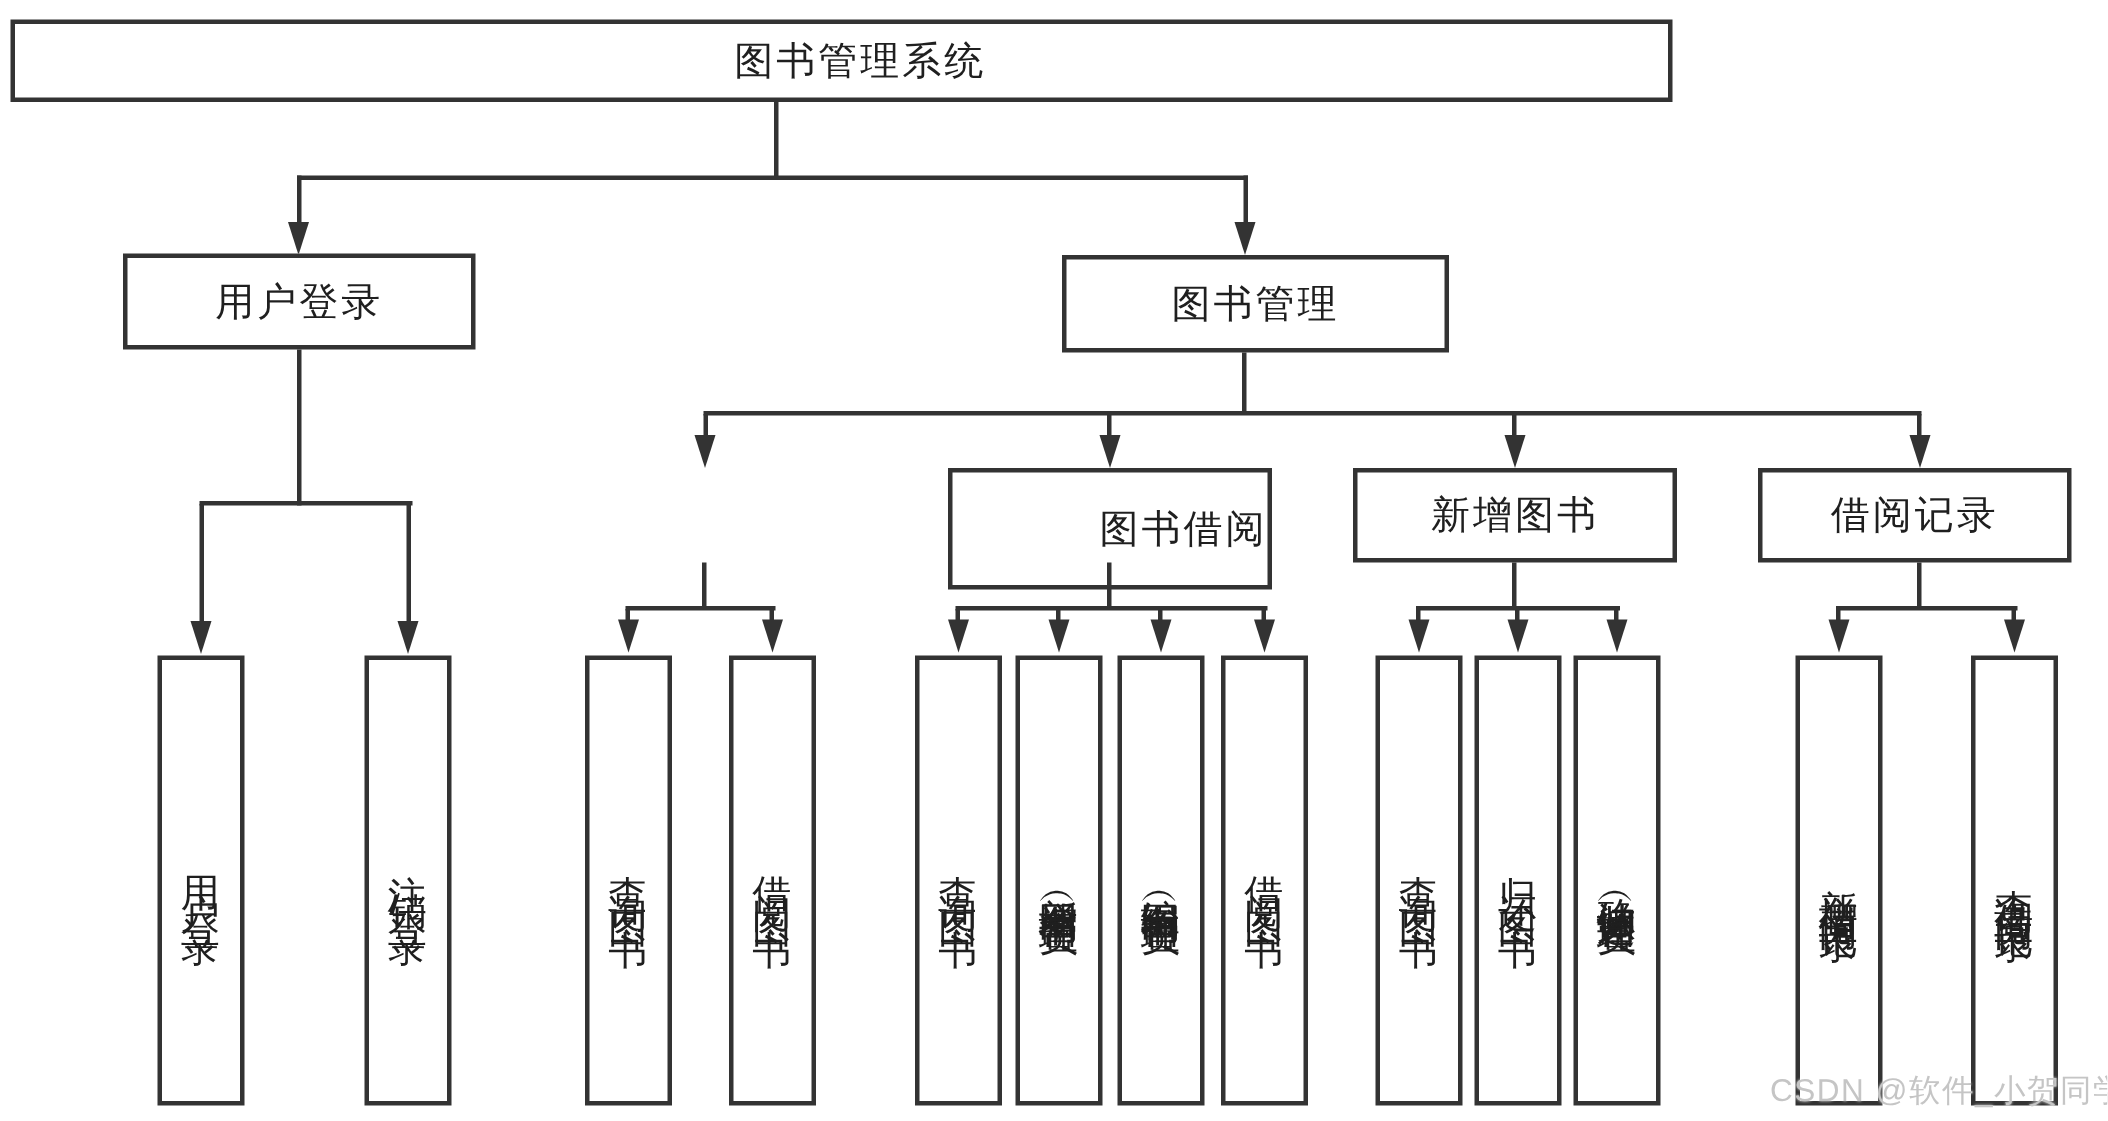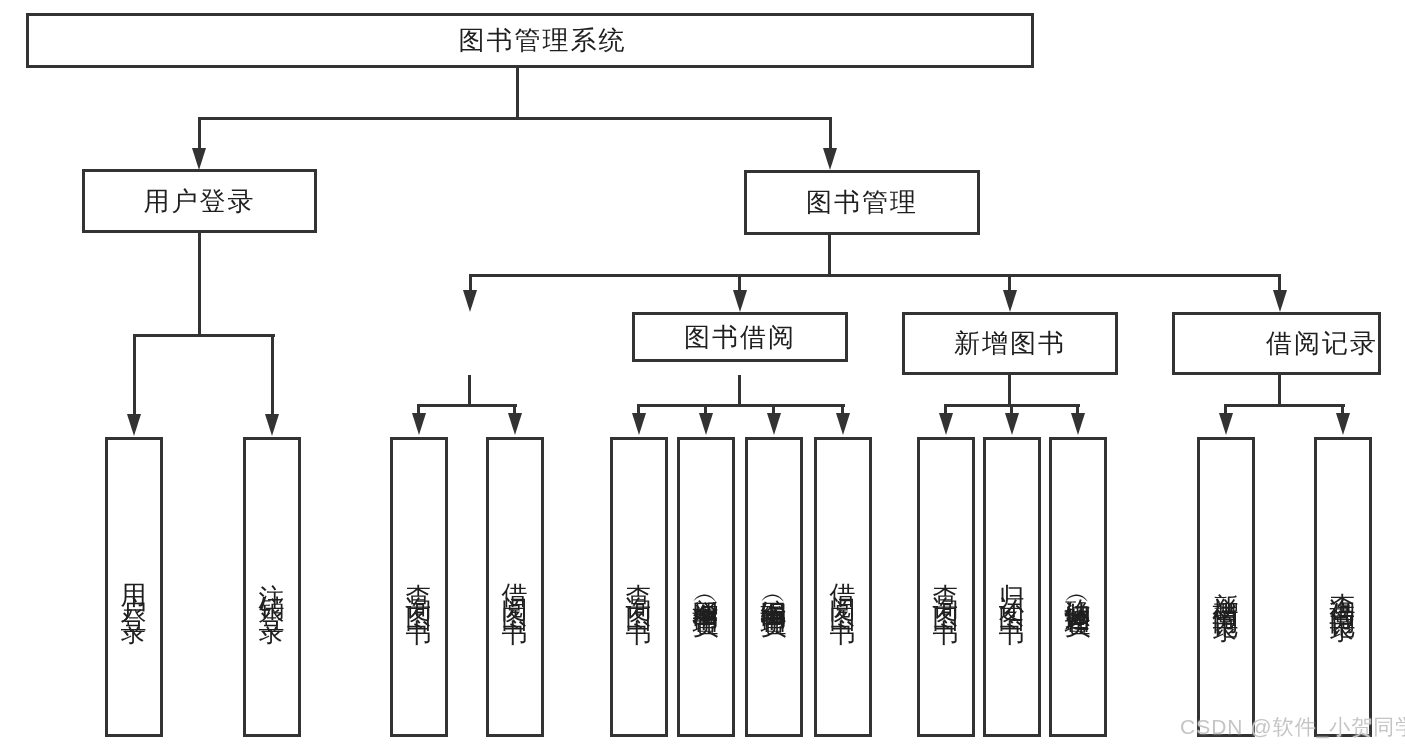--- a/index.html
+++ b/index.html
@@ -50,35 +50,35 @@
     text-shadow:0 0 2px #ffffff;
     white-space:nowrap;
     letter-spacing:1px;
   }
 </style>
 </head>
 <body>
 
 <div id="stage">
 
-  <div class="hbox" style="left:26px;top:13px;width:1008px;height:55px;padding-left:25px;">
+  <div class="hbox" style="left:7px;top:13px;width:1108px;height:55px;padding-left:25px;">
     <span>图书管理系统</span>
   </div>
 
   <div class="vline" style="left:516px;top:68px;height:50px;"></div>
   <div class="hline" style="left:198px;top:117px;width:634px;"></div>
   <div class="vline" style="left:198px;top:117px;height:34px;"></div>
   <div class="arrow" style="left:192px;top:148px;"></div>
   <div class="vline" style="left:829px;top:117px;height:34px;"></div>
   <div class="arrow" style="left:823px;top:148px;"></div>
 
   <div class="hbox" style="left:82px;top:169px;width:235px;height:64px;">
     <span>用户登录</span>
   </div>
-  <div class="hbox" style="left:744px;top:170px;width:236px;height:65px;">
+  <div class="hbox" style="left:708px;top:170px;width:258px;height:65px;">
     <span>图书管理</span>
   </div>
 
   <div class="vline" style="left:198px;top:233px;height:104px;"></div>
   <div class="hline" style="left:133px;top:334px;width:142px;"></div>
   <div class="vline" style="left:133px;top:336px;height:78px;"></div>
   <div class="arrow" style="left:127px;top:414px;"></div>
   <div class="vline" style="left:271px;top:336px;height:78px;"></div>
   <div class="arrow" style="left:265px;top:414px;"></div>
 
@@ -86,27 +86,27 @@
   <div class="hline" style="left:469px;top:274px;width:812px;"></div>
   <div class="vline" style="left:469px;top:276px;height:16px;"></div>
   <div class="arrow" style="left:463px;top:290px;"></div>
   <div class="vline" style="left:738px;top:276px;height:16px;"></div>
   <div class="arrow" style="left:733px;top:290px;"></div>
   <div class="vline" style="left:1008px;top:276px;height:16px;"></div>
   <div class="arrow" style="left:1003px;top:290px;"></div>
   <div class="vline" style="left:1278px;top:276px;height:16px;"></div>
   <div class="arrow" style="left:1273px;top:290px;"></div>
 
-  <div class="hbox" style="left:632px;top:312px;width:216px;height:50px;">
+  <div class="hbox" style="left:632px;top:312px;width:216px;height:81px;justify-content:flex-end;">
     <span>图书借阅</span>
   </div>
   <div class="hbox" style="left:902px;top:312px;width:216px;height:63px;">
     <span>新增图书</span>
   </div>
-  <div class="hbox" style="left:1172px;top:312px;width:209px;height:63px;justify-content:flex-end;">
+  <div class="hbox" style="left:1172px;top:312px;width:209px;height:63px;">
     <span>借阅记录</span>
   </div>
 
   <div class="vline" style="left:468px;top:375px;height:31px;"></div>
   <div class="hline" style="left:417px;top:404px;width:100px;"></div>
   <div class="vline" style="left:417px;top:406px;height:8px;"></div>
   <div class="arrow" style="left:412px;top:413px;"></div>
   <div class="vline" style="left:513px;top:406px;height:8px;"></div>
   <div class="arrow" style="left:508px;top:413px;"></div>
 

